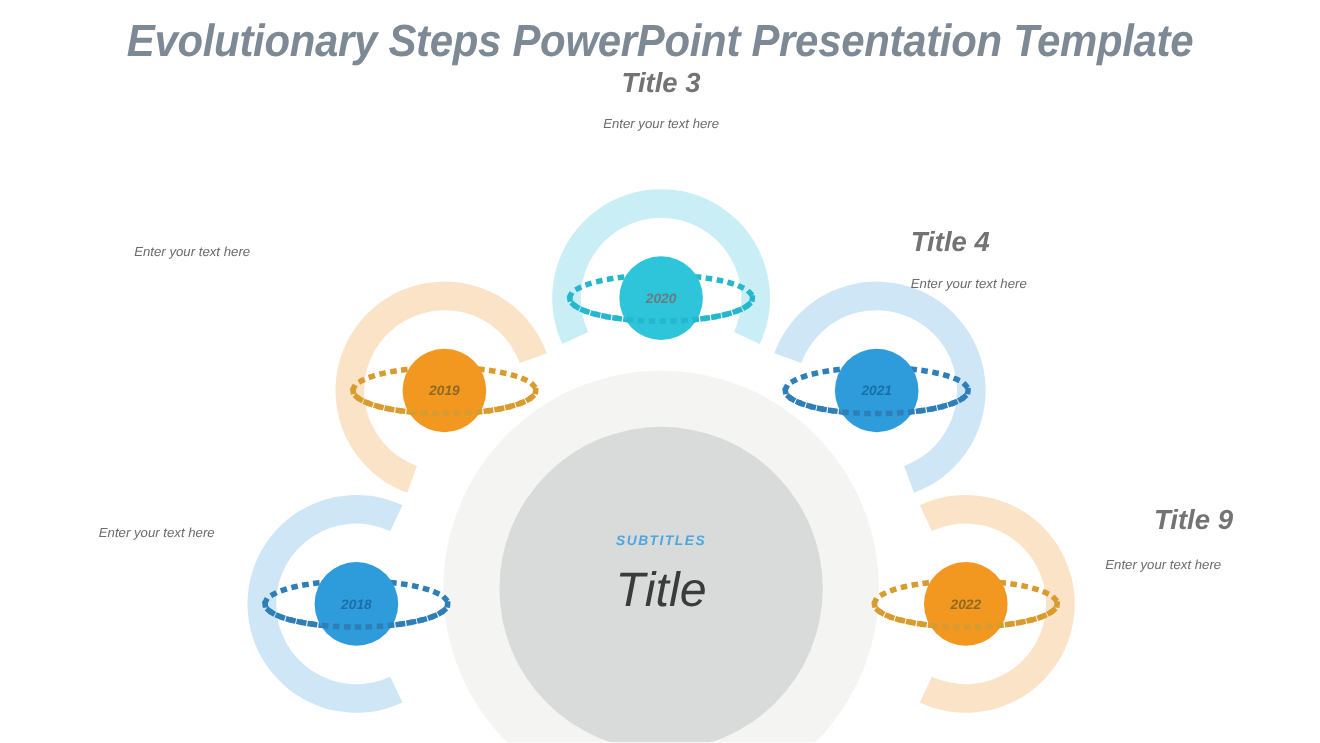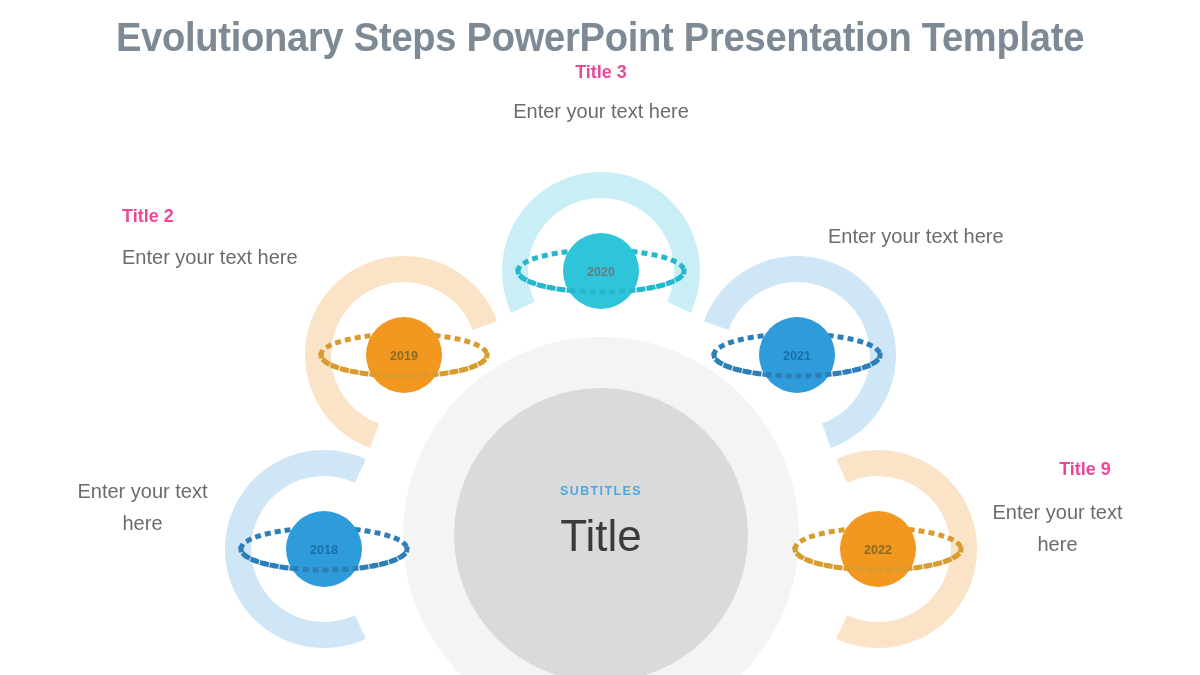--- a/index.html
+++ b/index.html
@@ -14,20 +14,21 @@
     font-family: "Liberation Sans", sans-serif;
     position: relative;
   }
 
   #slide {
     position: absolute;
     inset: 0;
     width: 1200px;
     height: 536px;
     background: #ffffff;
+    font-style: italic;
   }
 
   
   .main-heading {
     position: absolute;
     left: 0;
     top: 14px;
     width: 1200px;
     text-align: center;
     font-size: 41px;
@@ -47,28 +48,28 @@
     top: 0;
     width: 1200px;
     height: 675px;
   }
 
   
   .callout {
     position: absolute;
   }
   .callout .c-title {
-    font-size: 18px;
+    font-size: 25px;
     font-weight: bold;
-    color: #ec4899;
+    color: #737373;
     line-height: 1.15;
     white-space: nowrap;
   }
   .callout .c-body {
-    font-size: 20px;
+    font-size: 12px;
     color: #6b6b6b;
     line-height: 1.6;
     margin-top: 12px;
   }
 
   .callout.ct-left  .c-title { text-align: left; }
   .callout.ct-center .c-title { text-align: center; }
   .callout.ct-left  .c-body  { text-align: left; }
   .callout.ct-center .c-body { text-align: center; }
 
@@ -160,30 +161,30 @@
           <text x="878" y="553.5" text-anchor="middle" class="node-year" fill="#8d6a23">2022</text>
         </g>
       </g>
   </svg>
 
   <div class="callout ct-center narrow" id="callout-1">
     <div class="c-body">Enter your text here</div>
   </div>
 
   <div class="callout ct-left" id="callout-2">
-    <div class="c-title">Title 2</div>
     <div class="c-body">Enter your text here</div>
   </div>
 
   <div class="callout ct-center" id="callout-3">
     <div class="c-title">Title 3</div>
     <div class="c-body">Enter your text here</div>
   </div>
 
   <div class="callout ct-left" id="callout-4">
+    <div class="c-title">Title 4</div>
     <div class="c-body">Enter your text here</div>
   </div>
 
   <div class="callout ct-center narrow" id="callout-5">
     <div class="c-title">Title 9</div>
     <div class="c-body">Enter your text here</div>
   </div>
 
 </div>
 

